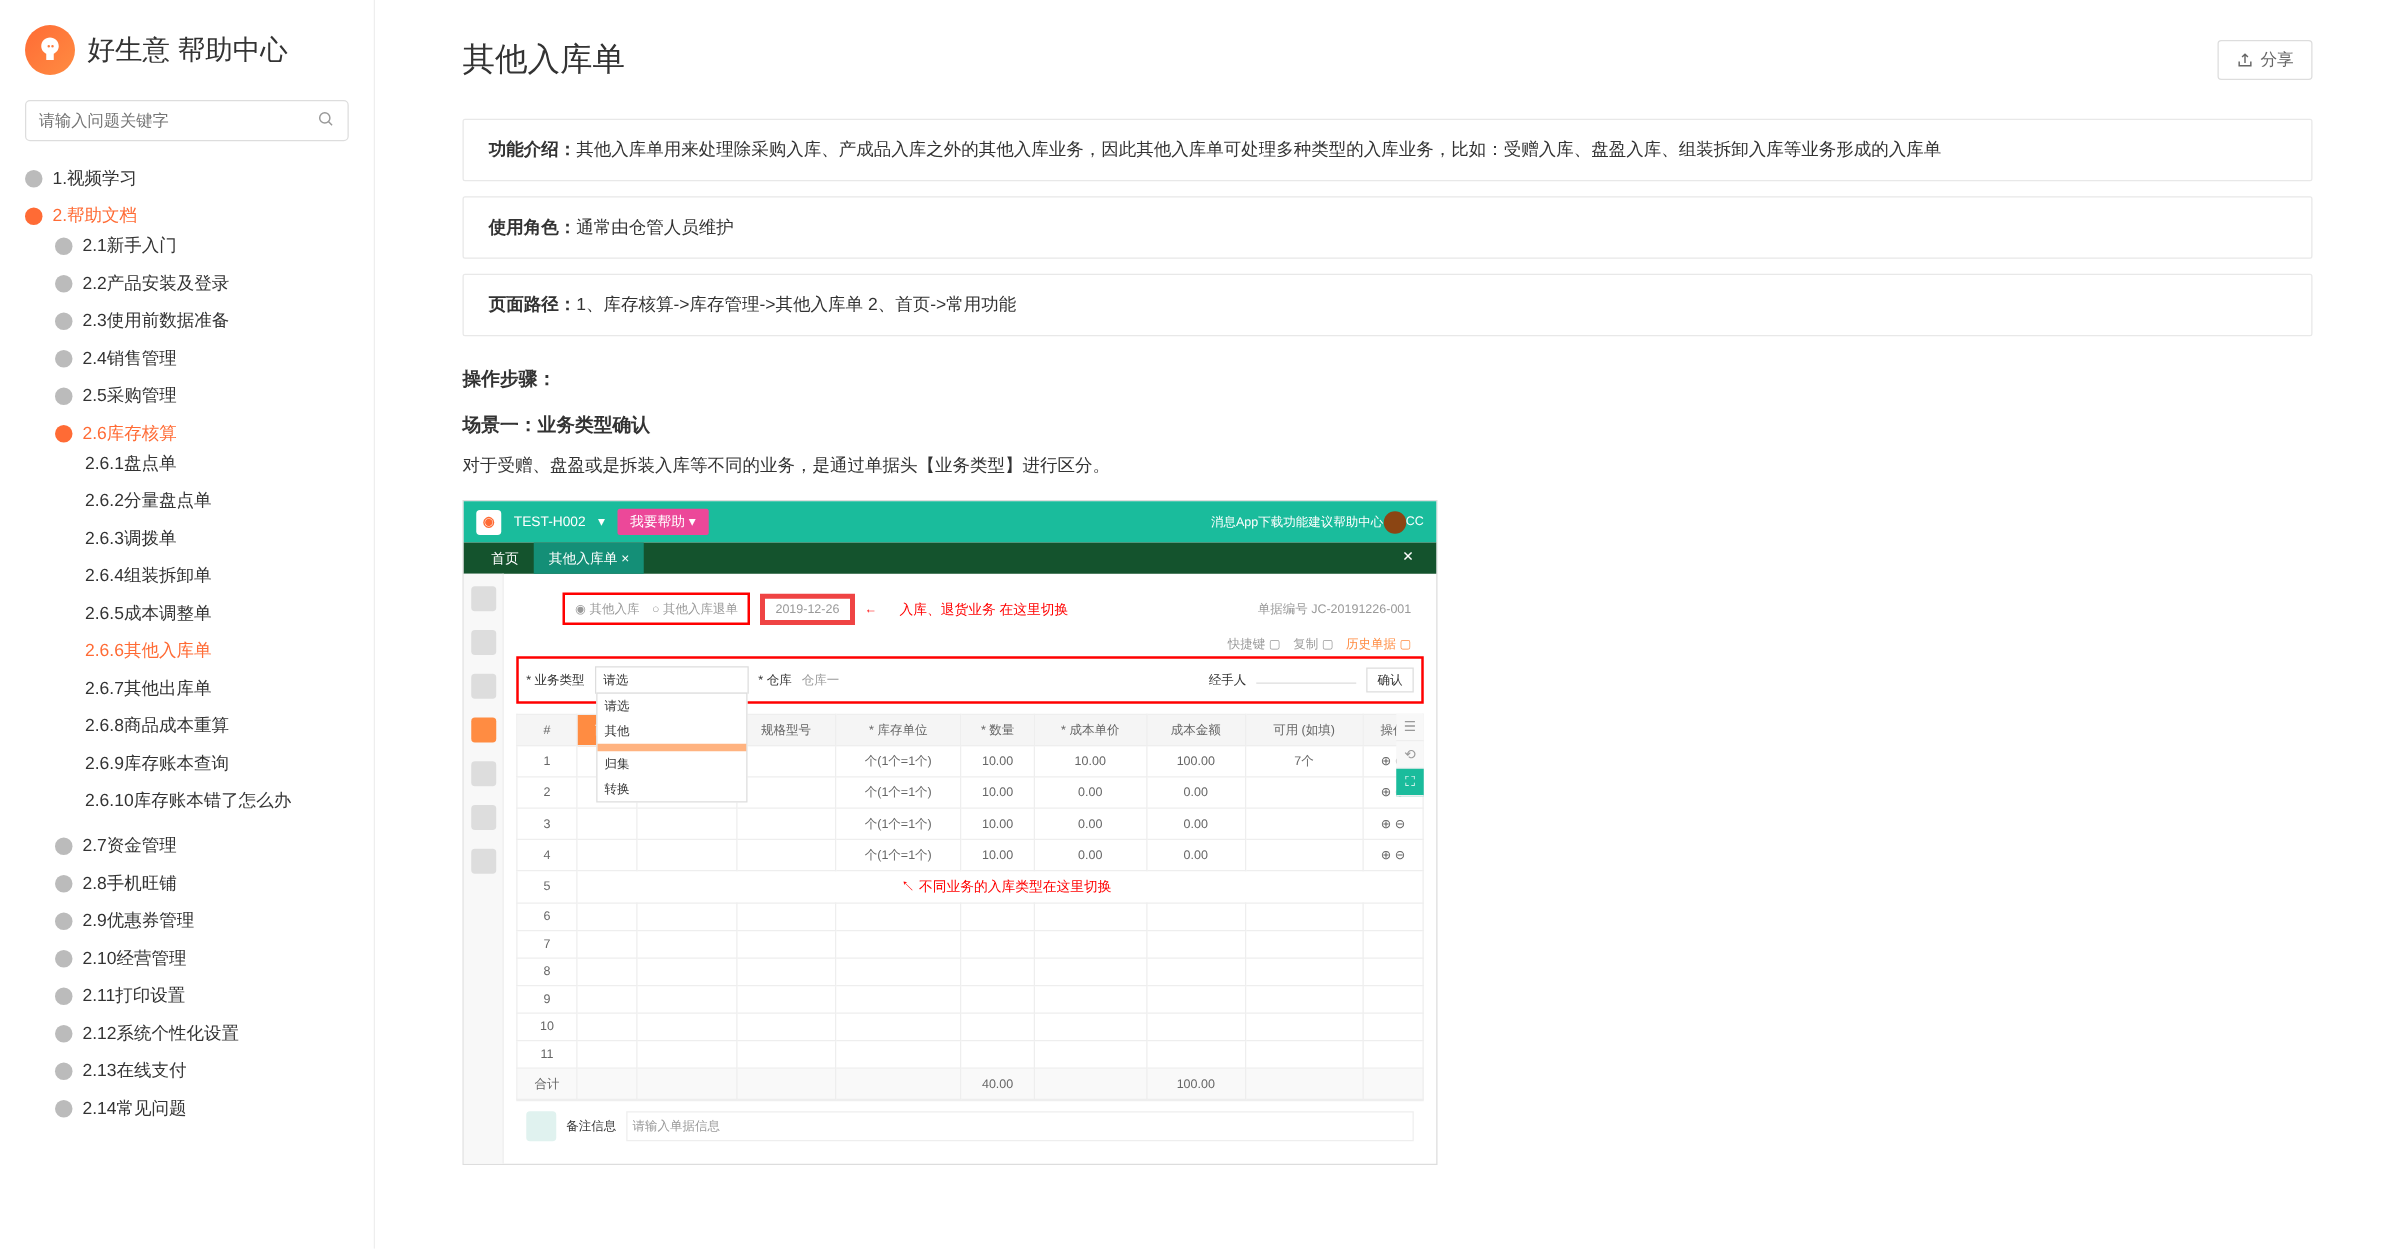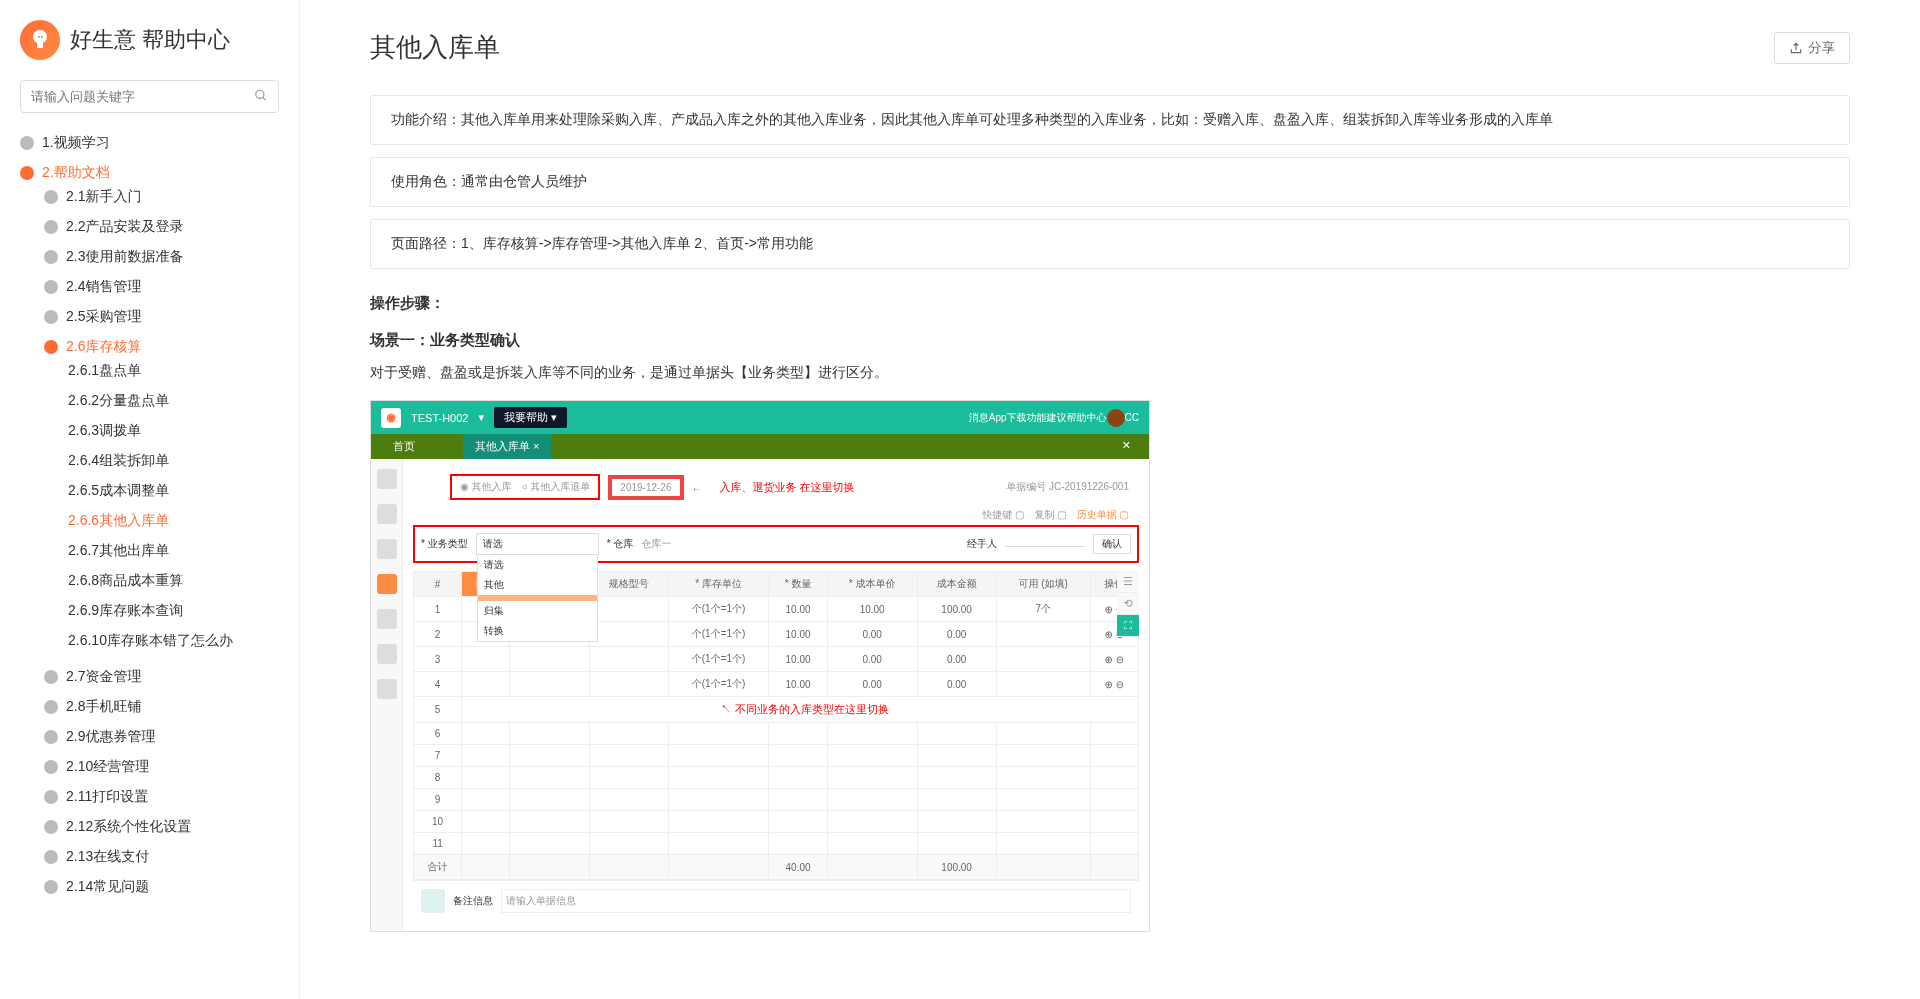--- a/index.html
+++ b/index.html
@@ -27,33 +27,33 @@
     .tree-children-2 li { padding: 6px 0; color: #333; cursor: pointer; }
     .tree-children-2 li.active { color: #ff6b35; }
     
     
     .main { flex: 1; padding: 30px 70px; background: #fff; }
     .page-header { display: flex; justify-content: space-between; align-items: center; margin-bottom: 30px; }
     .page-title { font-size: 26px; font-weight: normal; color: #333; }
     .share-btn { padding: 6px 14px; border: 1px solid #ddd; background: #fff; border-radius: 3px; cursor: pointer; color: #666; display: inline-flex; align-items: center; gap: 5px; }
     
     .info-card { border: 1px solid #e8e8e8; padding: 15px 20px; margin-bottom: 12px; border-radius: 2px; background: #fff; }
-    .info-label { font-weight: normal; display: inline; }
+    .info-label { font-weight: bold; display: inline; }
     
     .content-section { margin-top: 25px; }
     .section-heading { font-size: 15px; font-weight: bold; margin-bottom: 15px; }
     .section-subheading { font-size: 15px; font-weight: bold; margin: 18px 0 10px 0; }
     .section-text { margin: 10px 0; line-height: 1.8; color: #333; }
     
     
     .screenshot { border: 1px solid #ddd; width: 780px; margin: 15px 0 25px 0; background: #fff; font-size: 11px; }
     .ss-header { background: #1abc9c; color: #fff; padding: 6px 10px; display: flex; align-items: center; gap: 15px; }
     .ss-header-left { display: flex; align-items: center; gap: 10px; }
     .ss-logo { width: 20px; height: 20px; background: #fff; border-radius: 3px; display: flex; align-items: center; justify-content: center; color: #ff6b35; font-weight: bold; }
-    .ss-tabs { background: #4d7c0f; padding: 0 10px; display: flex; gap: 36px; }
+    .ss-tabs { background: #14532d; padding: 0 10px; display: flex; }
     .ss-tab { padding: 5px 12px; color: #fff; font-size: 11px; }
     .ss-tab.active { background: #fff; color: #333; }
     .ss-body { display: flex; }
     .ss-side { width: 32px; background: #f8f8f8; border-right: 1px solid #eee; display: flex; flex-direction: column; align-items: center; padding-top: 10px; gap: 15px; }
     .ss-side-icon { width: 20px; height: 20px; background: #ddd; border-radius: 3px; }
     .ss-side-icon.active { background: #ff8c42; }
     .ss-main { flex: 1; padding: 10px; }
     .ss-radio-group { border: 2px solid #ff0000; padding: 4px 8px; display: flex; gap: 10px; }
     .ss-date { padding: 3px 8px; border: 4px solid #ef4444; }
     .ss-anno-red { color: #ff0000; font-size: 11px; margin-left: 10px; }
@@ -247,21 +247,21 @@
       <p class="section-heading">操作步骤：</p>
       <p class="section-subheading">场景一：业务类型确认</p>
       <p class="section-text">对于受赠、盘盈或是拆装入库等不同的业务，是通过单据头【业务类型】进行区分。</p>
 
       <div class="screenshot">
         <div class="ss-header">
           <div class="ss-header-left">
             <div class="ss-logo">◉</div>
             <span>TEST-H002</span>
             <span style="color:#fff;">▾</span>
-            <span style="background:#0f172a;padding:3px 10px;border-radius:2px;">我要帮助 ▾</span>
+            <span style="background:#ec4899;padding:3px 10px;border-radius:2px;">我要帮助 ▾</span>
           </div>
           <div style="margin-left:auto;display:flex;gap:0;align-items:center;font-size:10px;">
             <span>消息</span>
             <span>App下载</span>
             <span>功能建议</span>
             <span>帮助中心</span>
             <span style="width:18px;height:18px;background:#8B4513;border-radius:50%;display:inline-block;"></span>
             <span>CC</span>
           </div>
         </div>

